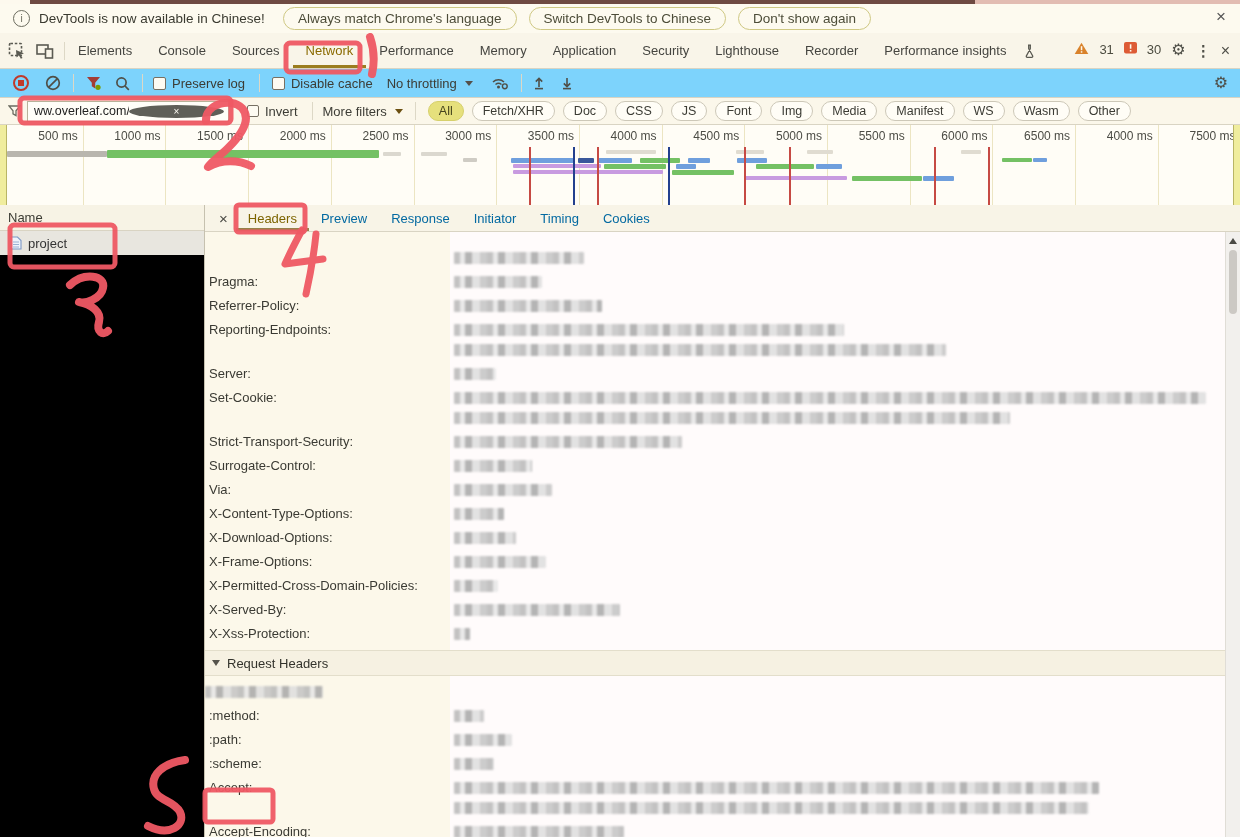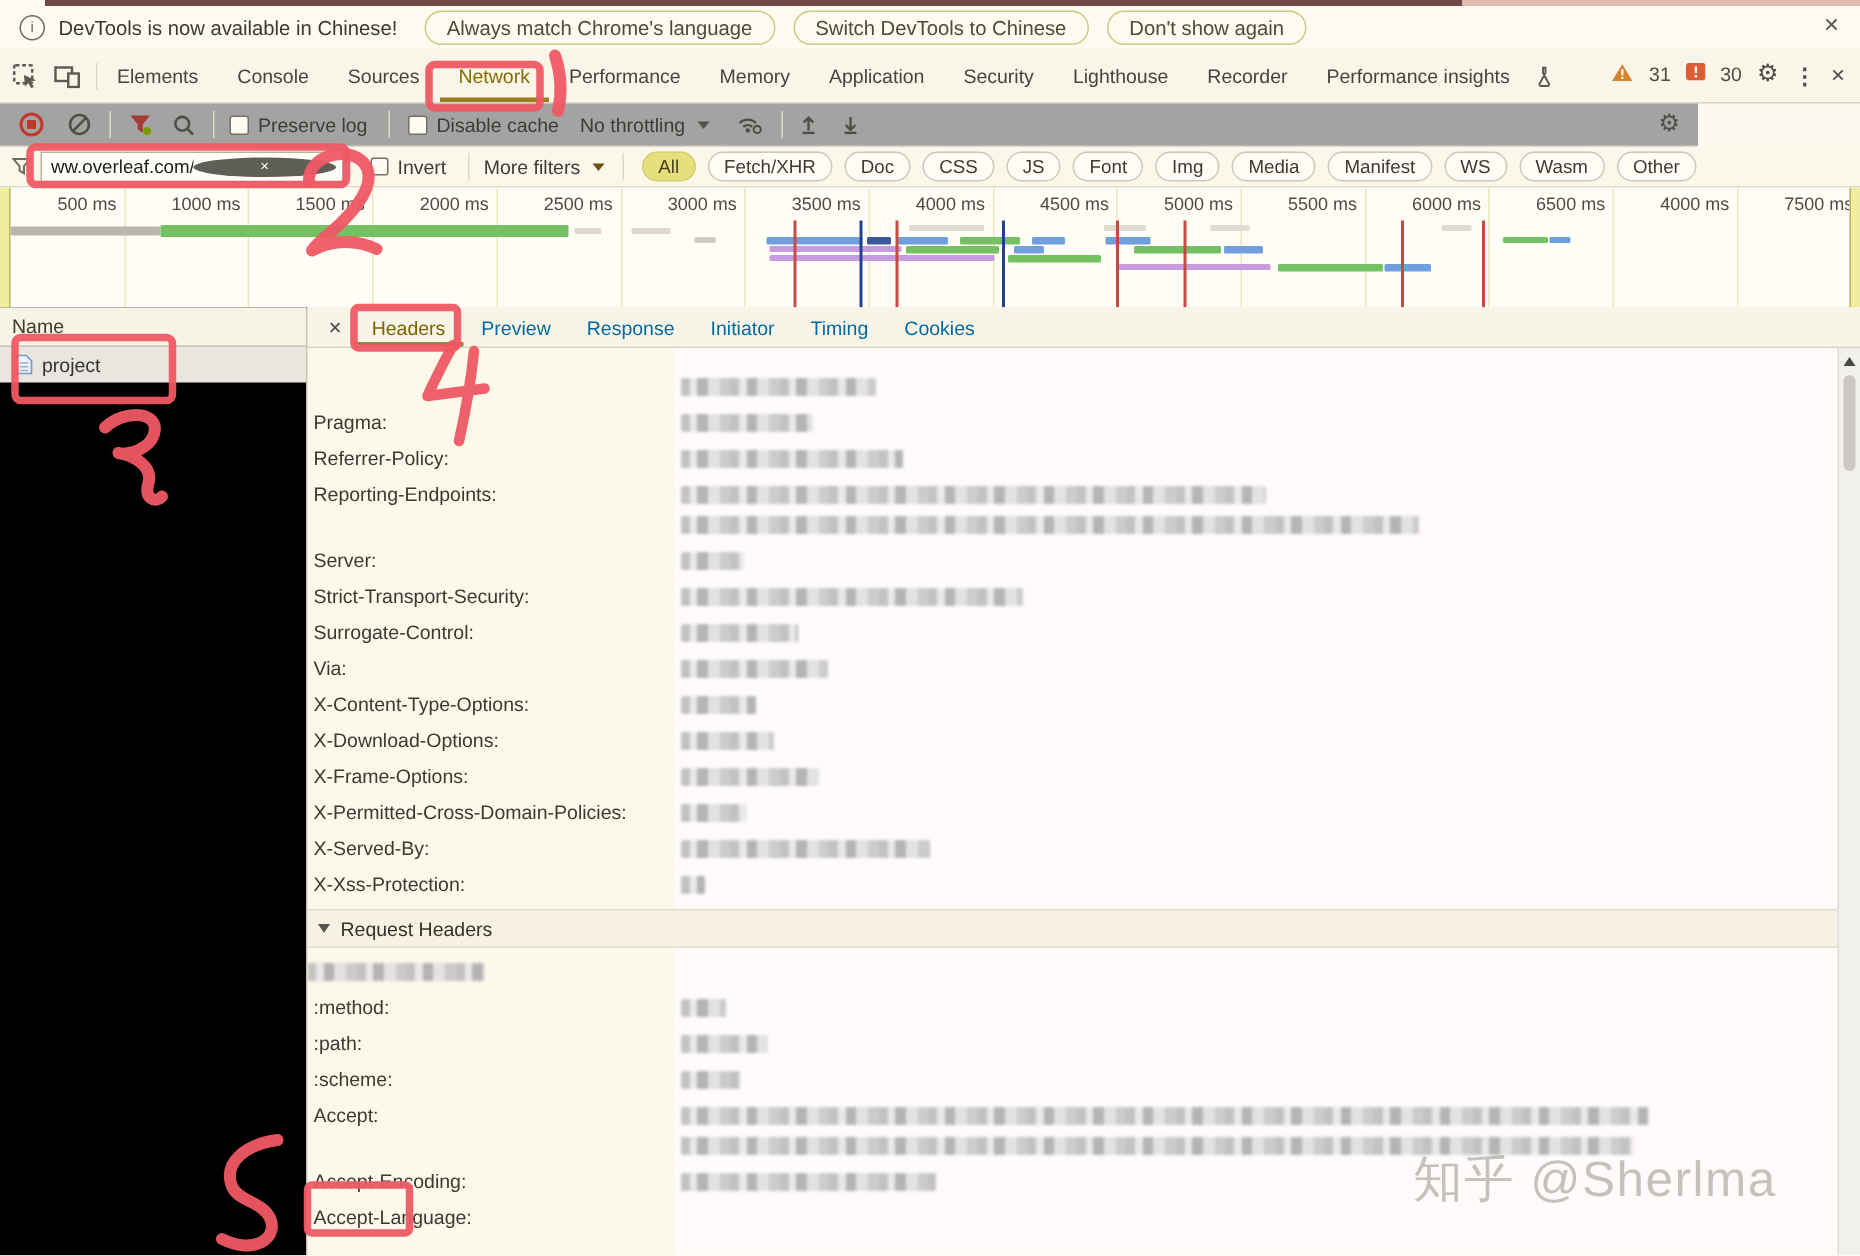--- a/index.html
+++ b/index.html
@@ -25,21 +25,21 @@
   .sep{width:1px;height:18px;background:#ddd8c6;flex:none;}
   .tab{padding:0 13px;height:100%;display:flex;align-items:center;color:#454540;white-space:nowrap;}
   .tab.selected{color:#8a6a00;box-shadow:inset 0 -3px 0 #9b7d1e;}
   .tab-right{margin-left:auto;display:flex;align-items:flex-start;gap:10px;padding-right:10px;}
   .count{font-size:13px;color:#4c4c40;}
   .gear{font-size:16px;color:#4f4f48;line-height:1;}
   .dots{font-size:15px;color:#4f4f48;font-weight:bold;letter-spacing:0;}
   .xclose{font-size:16px;color:#4f4f48;}
   .flask{margin-left:4px;display:flex;align-items:center;}
   
-  .toolbar2{position:absolute;top:69px;left:0;width:1132px;height:28px;background:#a3a3a3;
+  .toolbar2{position:absolute;top:69px;left:0;width:1240px;height:28px;background:#7dd3fc;
             border-bottom:1px solid #d9d4c3;display:flex;align-items:center;}
   .rec{width:12px;height:12px;border:2px solid #c0392b;border-radius:50%;margin-left:13px;
        display:flex;align-items:center;justify-content:center;flex:none;}
   .rec i{width:6px;height:6px;background:#c0392b;display:block;}
   .cb{width:13px;height:13px;border:1.5px solid #767063;border-radius:2px;background:#fdfbf2;flex:none;box-sizing:border-box;}
   .tb-lab{margin-left:6px;color:#3c3c35;white-space:nowrap;}
   .dd-arrow{width:0;height:0;border-left:4px solid transparent;border-right:4px solid transparent;
             border-top:5px solid #55504a;flex:none;}
   .gear-right{position:absolute;right:12px;top:6px;}
   
@@ -435,20 +435,27 @@
               <div class="blurline" style="width: 492px;"></div>
             </div>
           </div>
           <div class="hdr-row">
             <span class="hdr-label">Server:</span>
             <div class="hdr-lines">
               <div class="blurline" style="width: 42px;"></div>
             </div>
           </div>
           <div class="hdr-row">
+            <span class="hdr-label">Set-Cookie:</span>
+            <div class="hdr-lines">
+              <div class="blurline" style="width: 752px;"></div>
+              <div class="blurline" style="width: 556px;"></div>
+            </div>
+          </div>
+          <div class="hdr-row">
             <span class="hdr-label">Strict-Transport-Security:</span>
             <div class="hdr-lines">
               <div class="blurline" style="width: 228px;"></div>
             </div>
           </div>
           <div class="hdr-row">
             <span class="hdr-label">Surrogate-Control:</span>
             <div class="hdr-lines">
               <div class="blurline" style="width: 78px;"></div>
             </div>
@@ -542,21 +549,20 @@
             <div class="hdr-lines"></div>
           </div>
       </div>
     </div>
     <div class="vscroll">
       <div class="vs-up"></div>
       <div class="vs-thumb"></div>
     </div>
   </div>
 
-  <div class="watermark">知乎 @Sherlma</div>
 
   <svg class="anno" width="1240" height="837" viewBox="0 0 1240 837">
     <g fill="none" stroke="#ef5964" stroke-width="5" opacity="0.95">
       <rect x="286" y="43" width="74" height="29" rx="4"></rect>
       <rect x="20" y="98" width="211" height="25" rx="4"></rect>
       <rect x="10" y="225" width="105" height="42" rx="4"></rect>
       <rect x="236" y="205" width="69" height="27" rx="3"></rect>
       <rect x="205" y="790" width="68" height="32" rx="3"></rect>
     </g>
     <g fill="none" stroke="#ef5964" stroke-width="8" stroke-linecap="round" stroke-linejoin="round" opacity="0.95">

